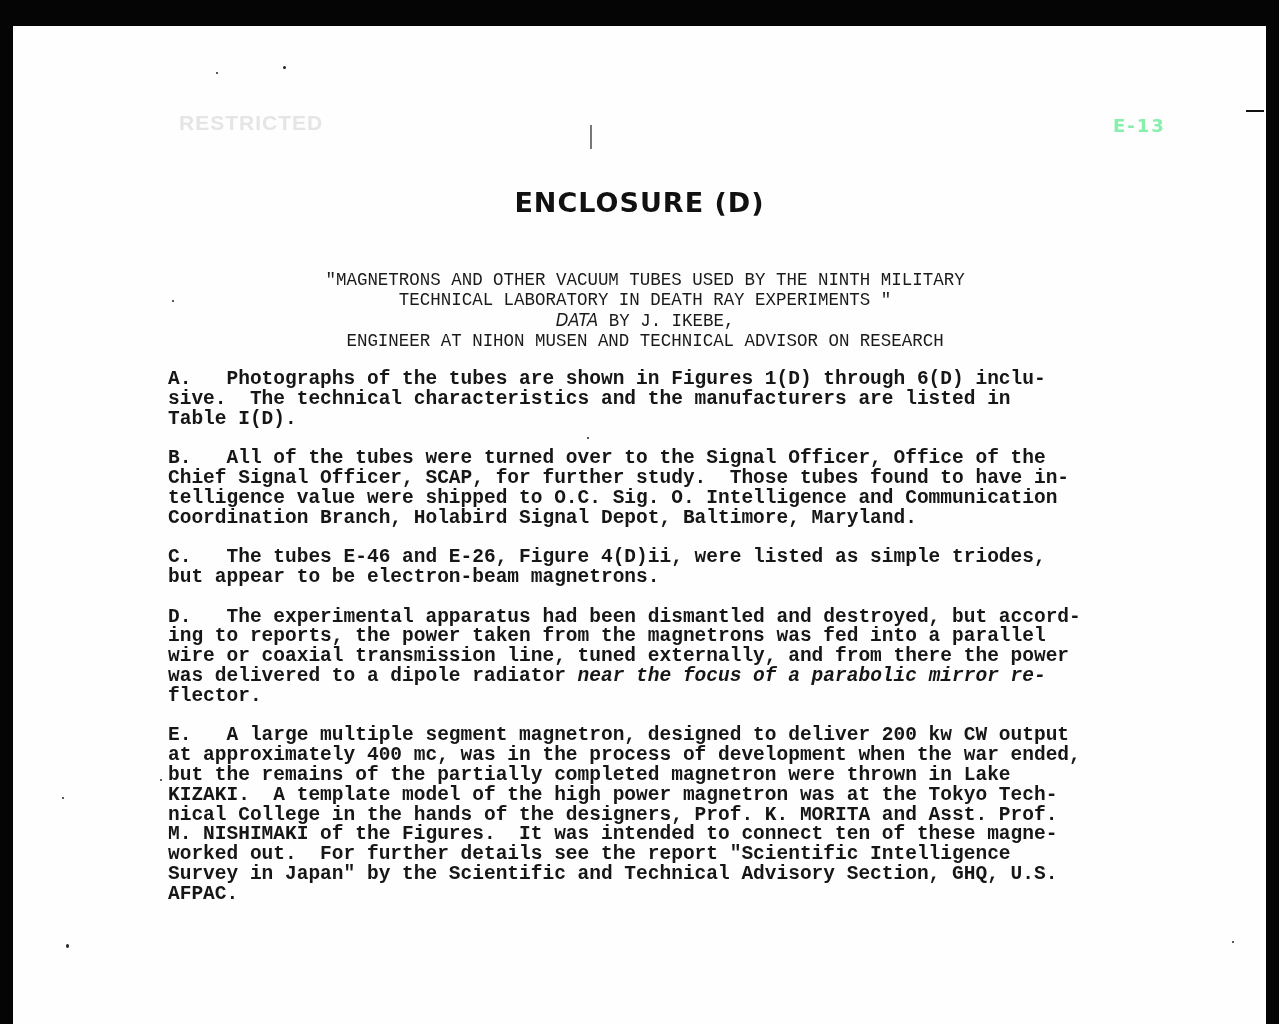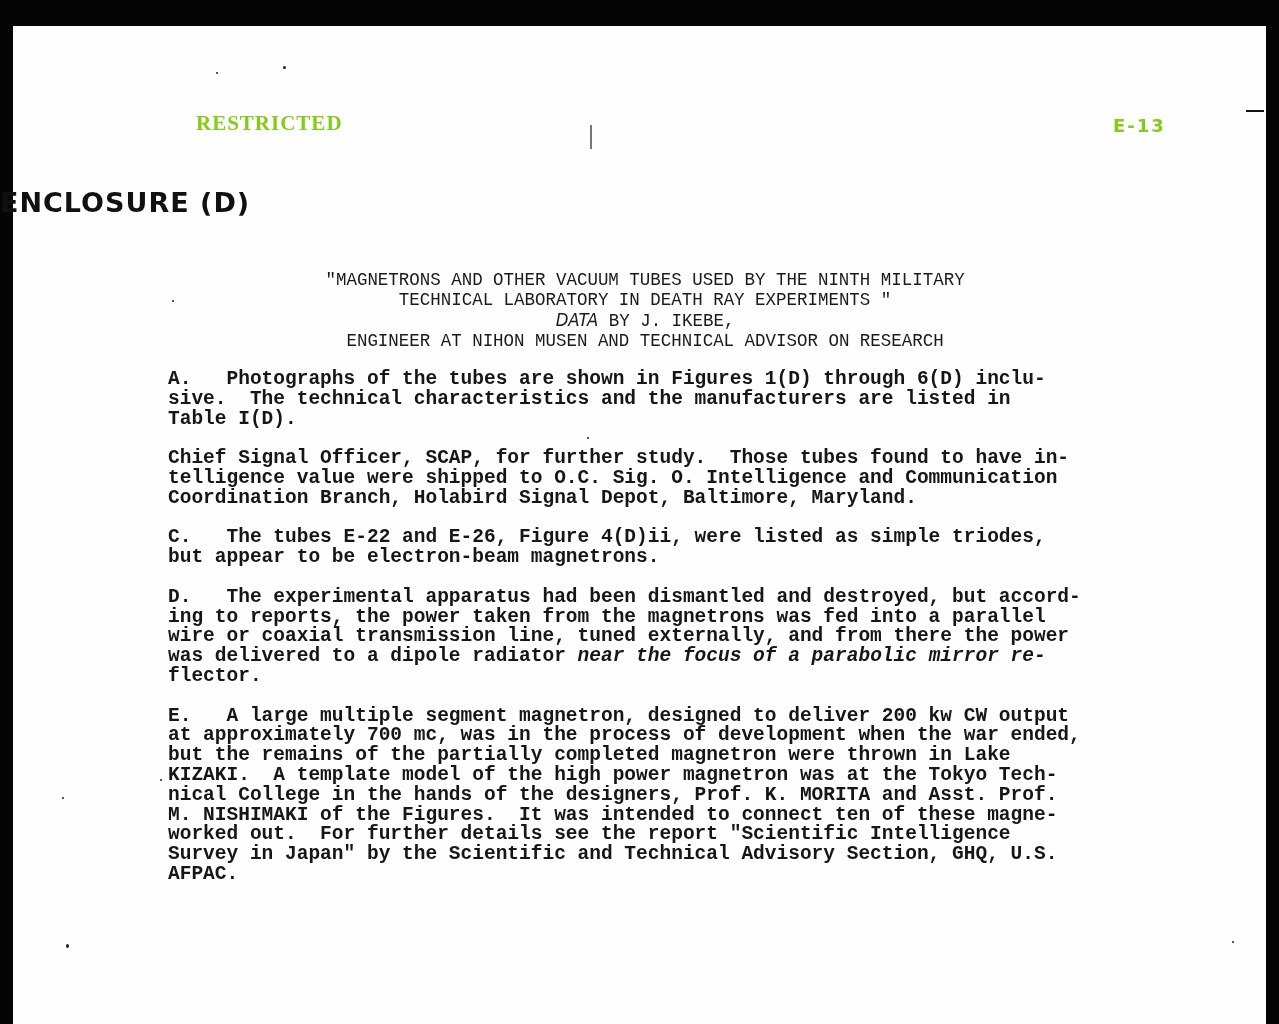--- a/index.html
+++ b/index.html
@@ -20,44 +20,44 @@
     .paper {
       position: absolute;
       left: 13px;
       top: 26px;
       width: 1253px;
       height: 1010px;
       background: #fefefe;
     }
     .header-left {
       position: absolute;
-      left: 196px;
+      left: 179px;
       top: 111px;
-      font-family: Liberation Serif, serif;
+      font-family: Liberation Sans, sans-serif;
       font-weight: bold;
       font-size: 21px;
       letter-spacing: 1px;
-      color: #84cc16;
+      color: #e5e5e5;
     }
     .header-right {
       position: absolute;
       left: 1113px;
       top: 115px;
       font-family: "DejaVu Sans", sans-serif;
       font-weight: bold;
       font-size: 18px;
       letter-spacing: 2px;
-      color: #84cc16;
+      color: #86efac;
     }
     .enclosure-title {
       position: absolute;
       left: 0;
       width: 1279px;
       top: 187px;
-      text-align: left;
+      text-align: center;
       font-family: "DejaVu Sans", sans-serif;
       font-weight: bold;
       font-size: 27px;
       letter-spacing: 1px;
       color: #111;
     }
     .subtitle-block {
       position: absolute;
       left: 0;
       width: 1330px;
@@ -129,38 +129,39 @@
     <div class="line">ENGINEER AT NIHON MUSEN AND TECHNICAL ADVISOR ON RESEARCH</div>
   </div>
 
   <div class="body-text">
     <div class="para">
       <span class="line">A.   Photographs of the tubes are shown in Figures 1(D) through 6(D) inclu-</span>
       <span class="line">sive.  The technical characteristics and the manufacturers are listed in</span>
       <span class="line">Table I(D).</span>
     </div>
     <div class="para">
+      <span class="line">B.   All of the tubes were turned over to the Signal Officer, Office of the</span>
       <span class="line">Chief Signal Officer, SCAP, for further study.  Those tubes found to have in-</span>
       <span class="line">telligence value were shipped to O.C. Sig. O. Intelligence and Communication</span>
       <span class="line">Coordination Branch, Holabird Signal Depot, Baltimore, Maryland.</span>
     </div>
     <div class="para">
-      <span class="line">C.   The tubes E-22 and E-26, Figure 4(D)ii, were listed as simple triodes,</span>
+      <span class="line">C.   The tubes E-46 and E-26, Figure 4(D)ii, were listed as simple triodes,</span>
       <span class="line">but appear to be electron-beam magnetrons.</span>
     </div>
     <div class="para">
       <span class="line">D.   The experimental apparatus had been dismantled and destroyed, but accord-</span>
       <span class="line">ing to reports, the power taken from the magnetrons was fed into a parallel</span>
       <span class="line">wire or coaxial transmission line, tuned externally, and from there the power</span>
       <span class="line"><span>was delivered to a dipole radiator </span><span class="italic-part">near the focus of a parabolic mirror re-</span></span>
       <span class="line">flector.</span>
     </div>
     <div class="para">
       <span class="line">E.   A large multiple segment magnetron, designed to deliver 200 kw CW output</span>
-      <span class="line">at approximately 700 mc, was in the process of development when the war ended,</span>
+      <span class="line">at approximately 400 mc, was in the process of development when the war ended,</span>
       <span class="line">but the remains of the partially completed magnetron were thrown in Lake</span>
       <span class="line">KIZAKI.  A template model of the high power magnetron was at the Tokyo Tech-</span>
       <span class="line">nical College in the hands of the designers, Prof. K. MORITA and Asst. Prof.</span>
       <span class="line">M. NISHIMAKI of the Figures.  It was intended to connect ten of these magne-</span>
       <span class="line">worked out.  For further details see the report "Scientific Intelligence</span>
       <span class="line">Survey in Japan" by the Scientific and Technical Advisory Section, GHQ, U.S.</span>
       <span class="line">AFPAC.</span>
     </div>
   </div>
 </div>

